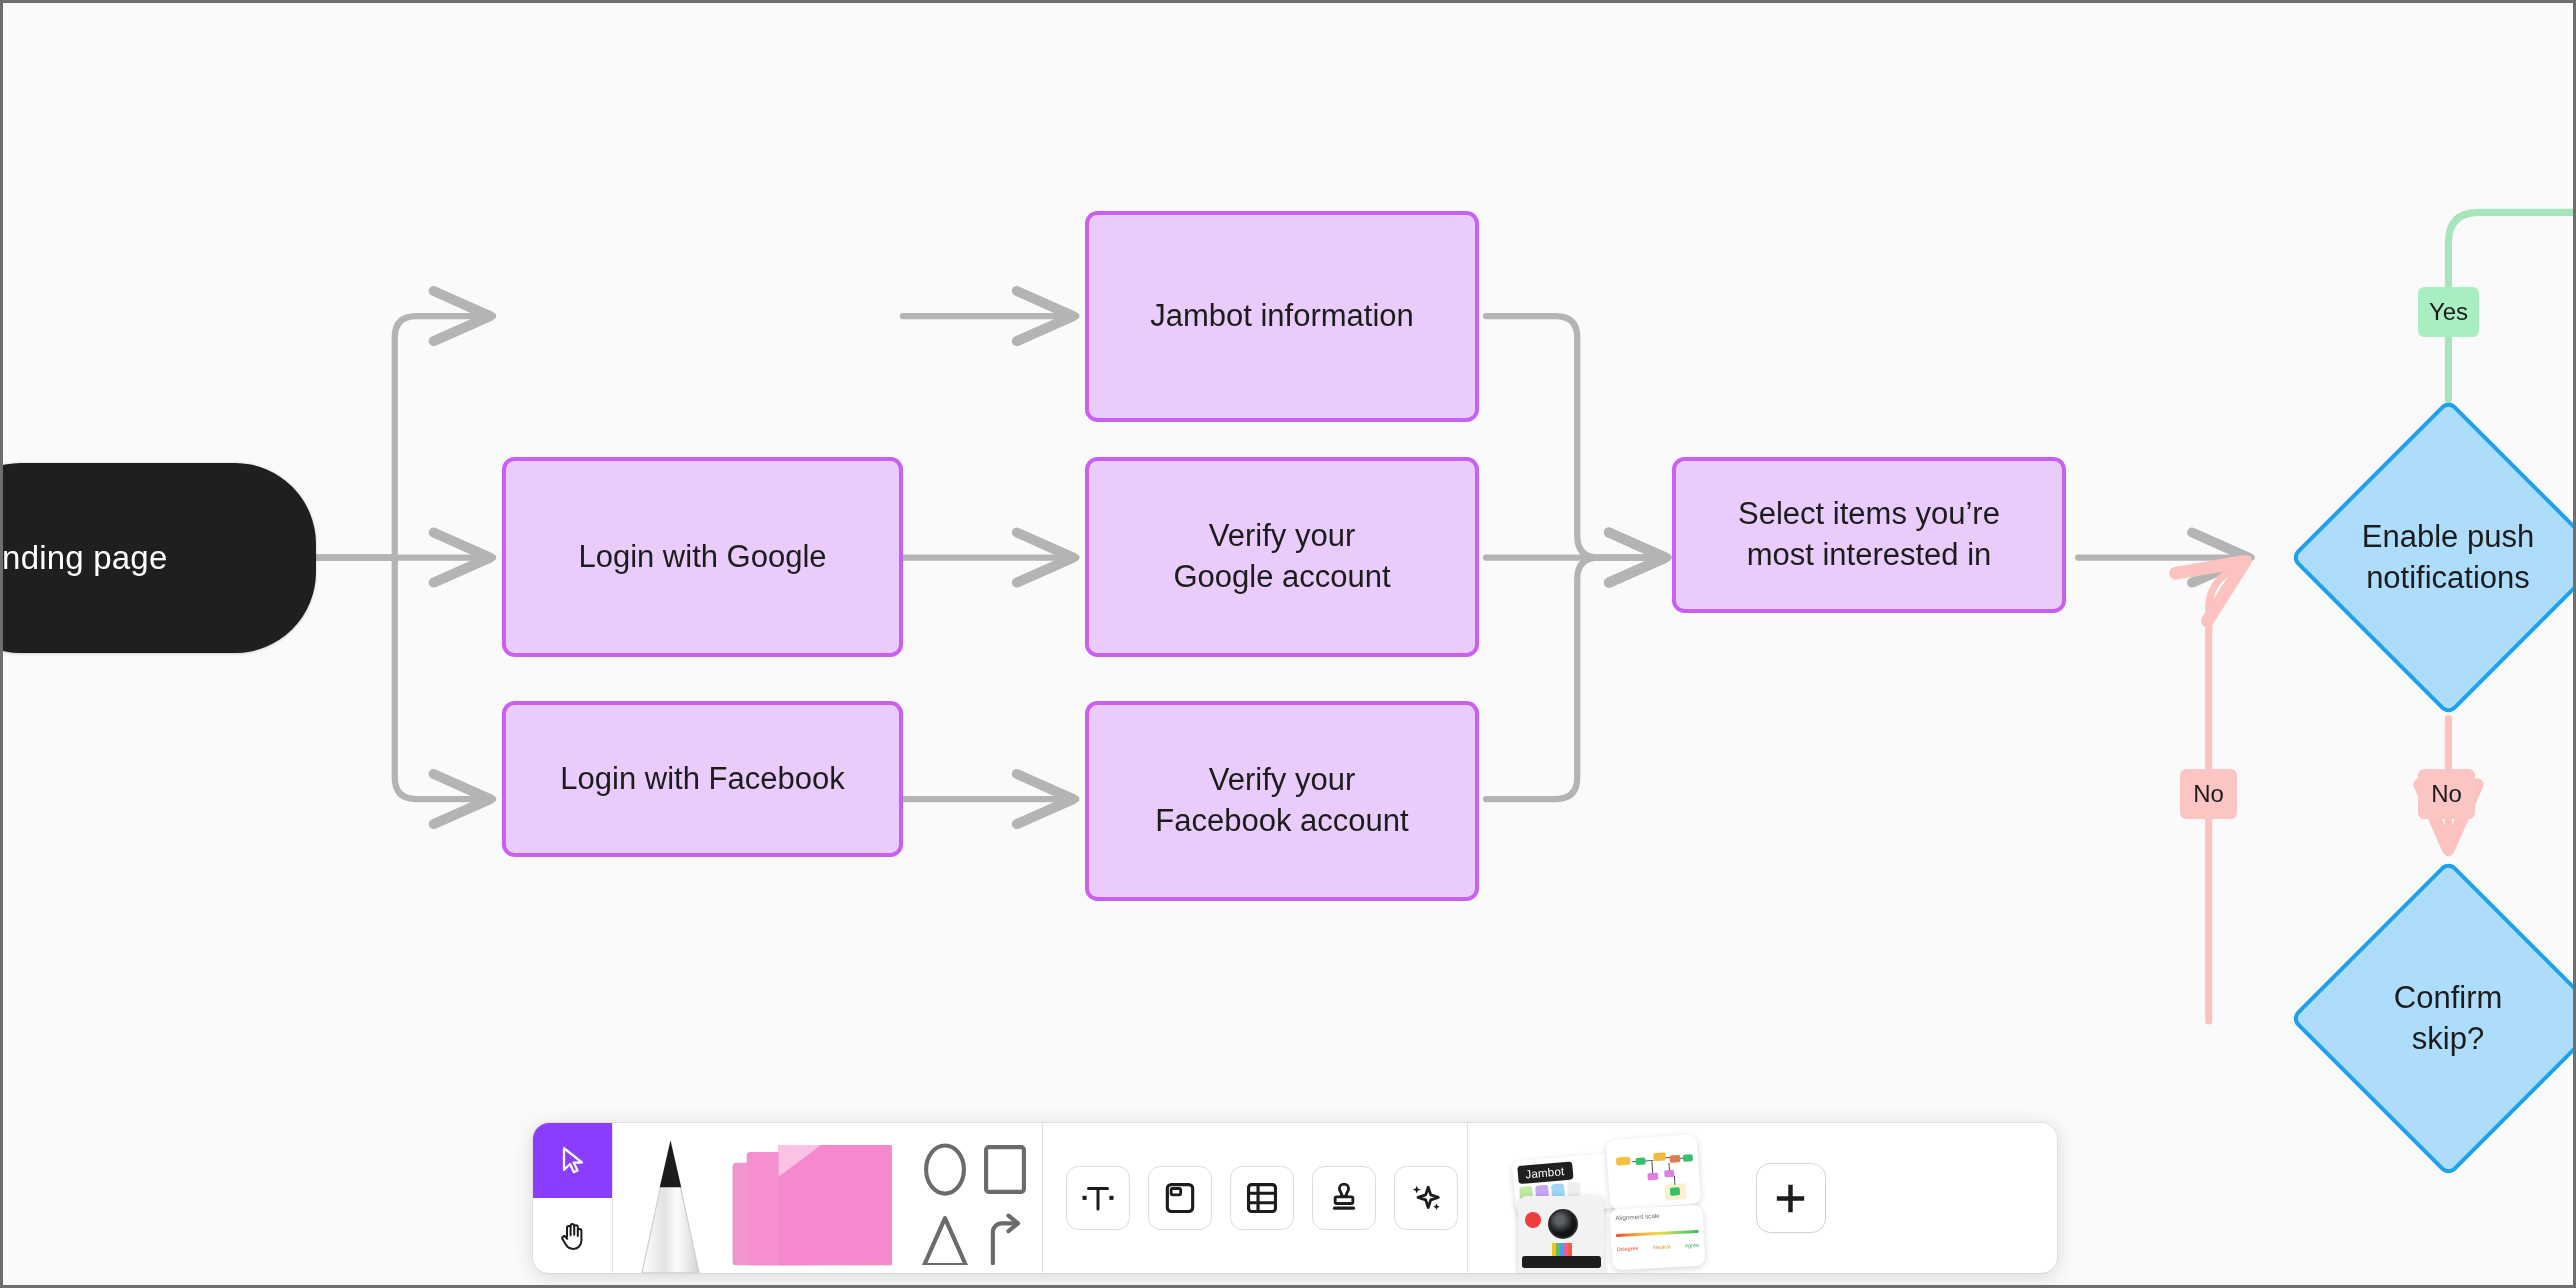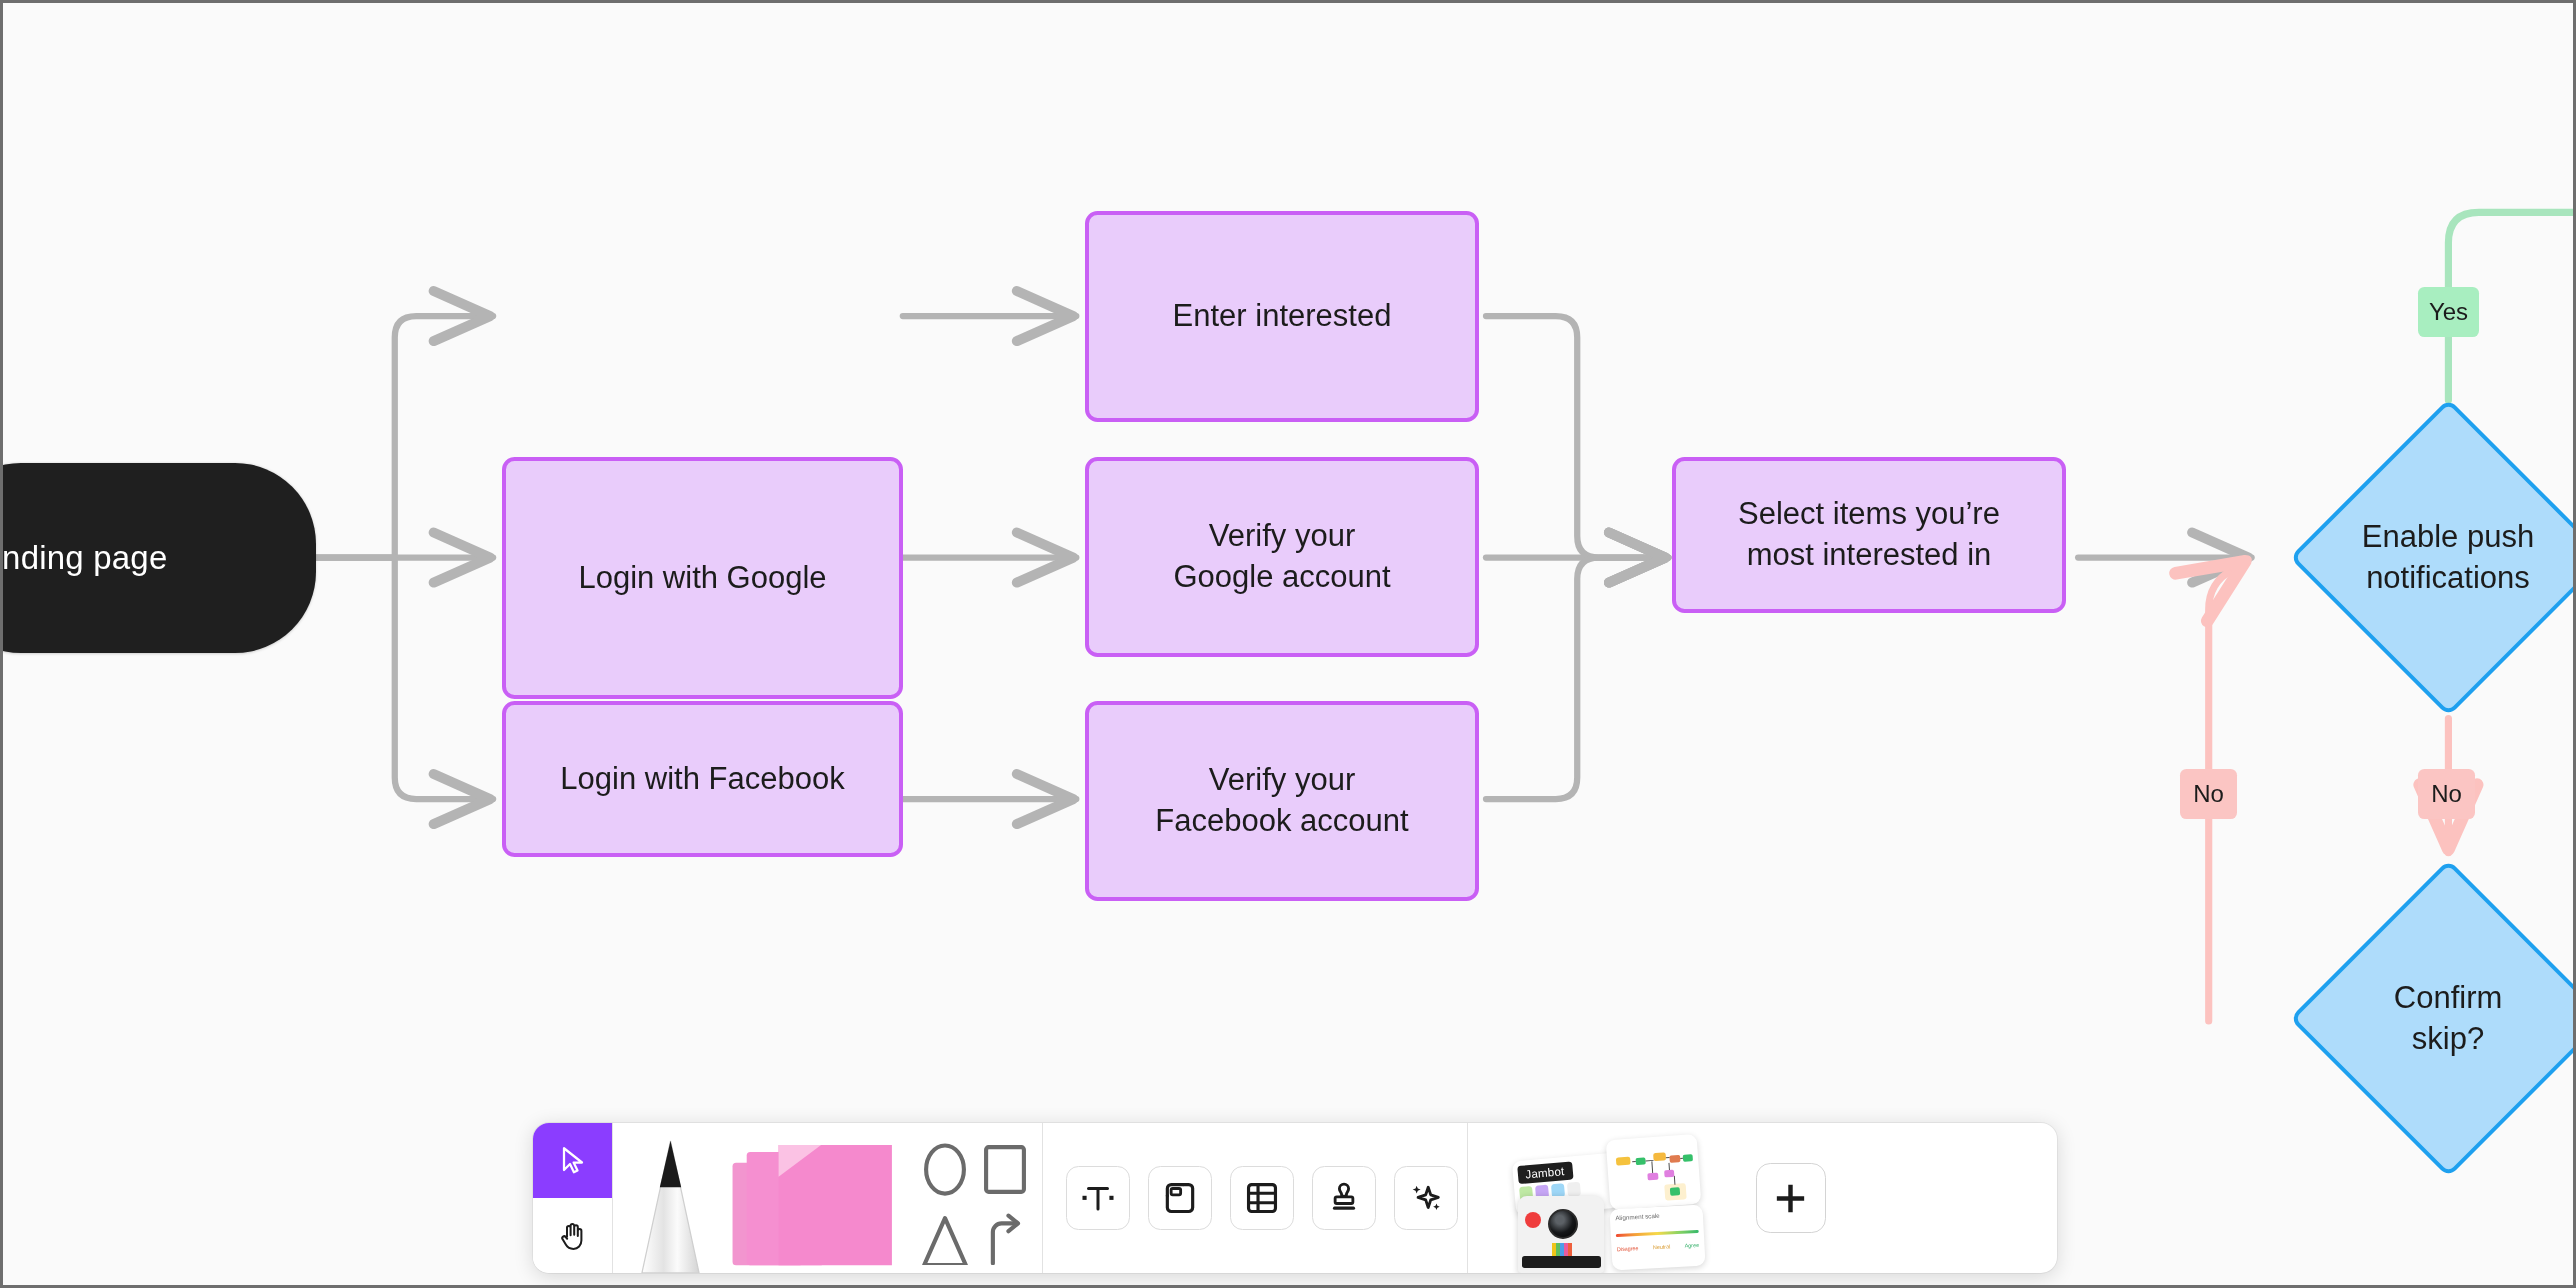--- a/index.html
+++ b/index.html
@@ -262,30 +262,30 @@
         <path d="M2734,800 V950" marker-end="url(#ah-pink)"></path>
         <path d="M2466,1138 Q2466,1110 2466,1090 V678 Q2466,648 2492,634 L2510,622" marker-end="url(#ah-pink)"></path>
       </g>
     </svg>
 
     <div class="node node-terminator" style="left:-63px; top:460px; width:376px; height:190px;">
       <span>Landing page</span>
     </div>
 
 
-    <div class="node node-process" style="left:499px; top:454px; width:401px; height:242px;">
+    <div class="node node-process" style="left:499px; top:454px; width:401px; height:200px;">
       <span>Login with Google</span>
     </div>
 
     <div class="node node-process" style="left:499px; top:698px; width:401px; height:156px;">
       <span>Login with Facebook</span>
     </div>
 
     <div class="node node-process" style="left:1082px; top:208px; width:394px; height:211px;">
-      <span>Enter interested</span>
+      <span>Jambot information</span>
     </div>
 
     <div class="node node-process" style="left:1082px; top:454px; width:394px; height:200px;">
       <span>Verify your
 Google account</span>
     </div>
 
     <div class="node node-process" style="left:1082px; top:698px; width:394px; height:200px;">
       <span>Verify your
 Facebook account</span>

